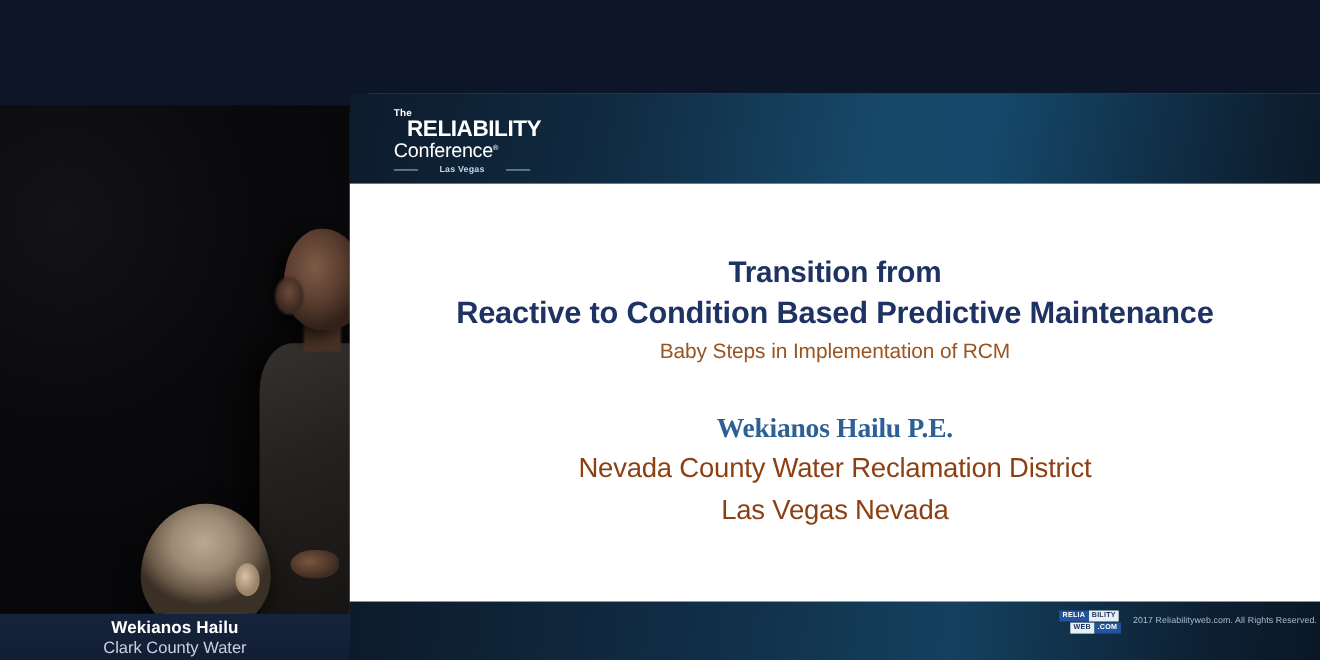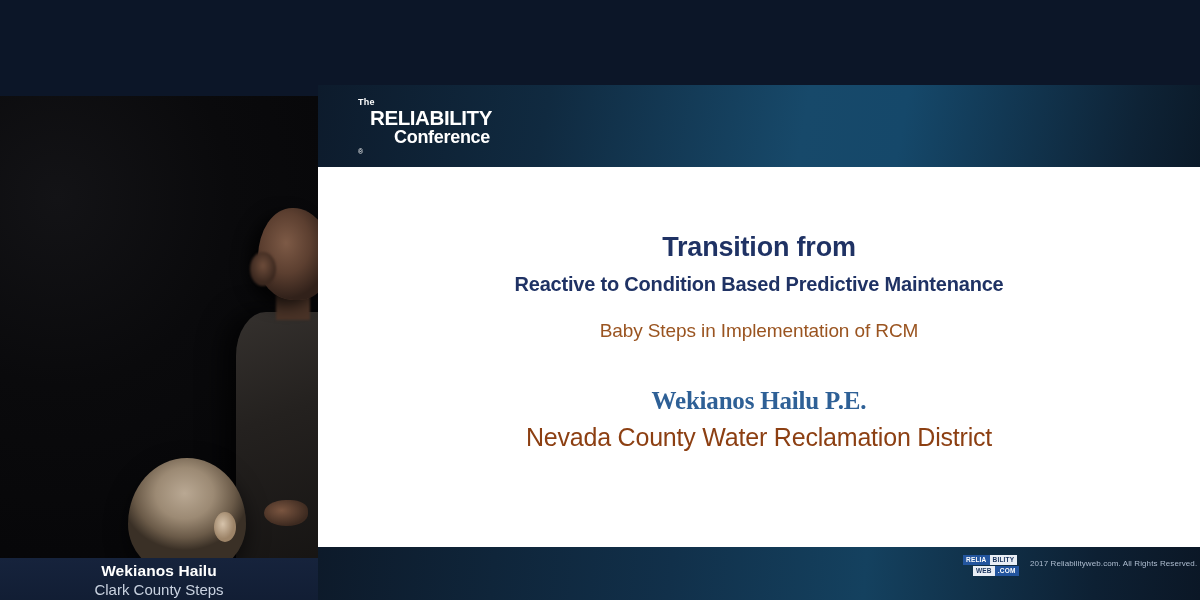--- a/index.html
+++ b/index.html
@@ -206,26 +206,25 @@
   }
   .logo-reliability {
     font-size: 20.5px;
     font-weight: bold;
     letter-spacing: -.4px;
     line-height: 20px;
     margin-left: 12px;
   }
   .logo-conference {
     font-size: 18px;
-    font-weight: bold;
+    font-weight: normal;
     letter-spacing: -.3px;
     line-height: 19px;
     position: relative;
     display: inline-block;
-    margin-left: 36px;
   }
   .logo-reg {
     font-size: 7px;
     vertical-align: super;
     font-weight: normal;
   }
   .logo-vegas-row {
     display: flex;
     align-items: center;
     gap: 20px;
@@ -257,23 +256,23 @@
   #slide-title-block {
     margin-top: 62px;
     text-align: center;
   }
   .title-line {
     color: #1f3264;
     font-weight: bold;
     letter-spacing: -.2px;
   }
   #title-line-1 { font-size: 27px; line-height: 37px; }
-  #title-line-2 { font-size: 20px; line-height: 37px; }
+  #title-line-2 { font-size: 28px; line-height: 37px; }
   #slide-subtitle {
-    margin-top: 17px;
+    margin-top: 6px;
     font-size: 19px;
     color: #9a5420;
     letter-spacing: -.1px;
   }
   #presenter-block {
     margin-top: 42px;
     text-align: center;
   }
   #presenter-name {
     font-size: 25px;
@@ -357,21 +356,21 @@
     <div class="audience">
 
       <div class="audience-neck"></div>
       <div class="audience-head"></div>
       <div class="audience-ear"></div>
     </div>
   </div>
 
   <div id="caption-band">
     <div id="caption-name">Wekianos Hailu</div>
-    <div id="caption-org">Clark County Steps</div>
+    <div id="caption-org">Clark County Water</div>
   </div>
 
   <div id="slide-region">
 
     <div id="slide-banner">
       <div class="banner-sheen"></div>
 
       <div id="conference-logo">
         <div class="logo-the">The</div>
         <div class="logo-reliability">RELIABILITY</div>
@@ -390,20 +389,21 @@
 
       <div id="slide-title-block">
         <div class="title-line" id="title-line-1">Transition  from</div>
         <div class="title-line" id="title-line-2">Reactive to Condition Based Predictive Maintenance</div>
         <div id="slide-subtitle">Baby Steps in Implementation of RCM</div>
       </div>
 
       <div id="presenter-block">
         <div id="presenter-name">Wekianos Hailu  P.E.</div>
         <div class="presenter-org">Nevada County Water Reclamation District</div>
+        <div class="presenter-org">Las Vegas Nevada</div>
       </div>
 
     </div>
 
     <div id="slide-footer">
       <div id="rweb-badge">
         <div class="badge-row r1">
           <span class="badge-blue">RELIA</span>
           <span class="badge-white">BILITY</span>
         </div>

